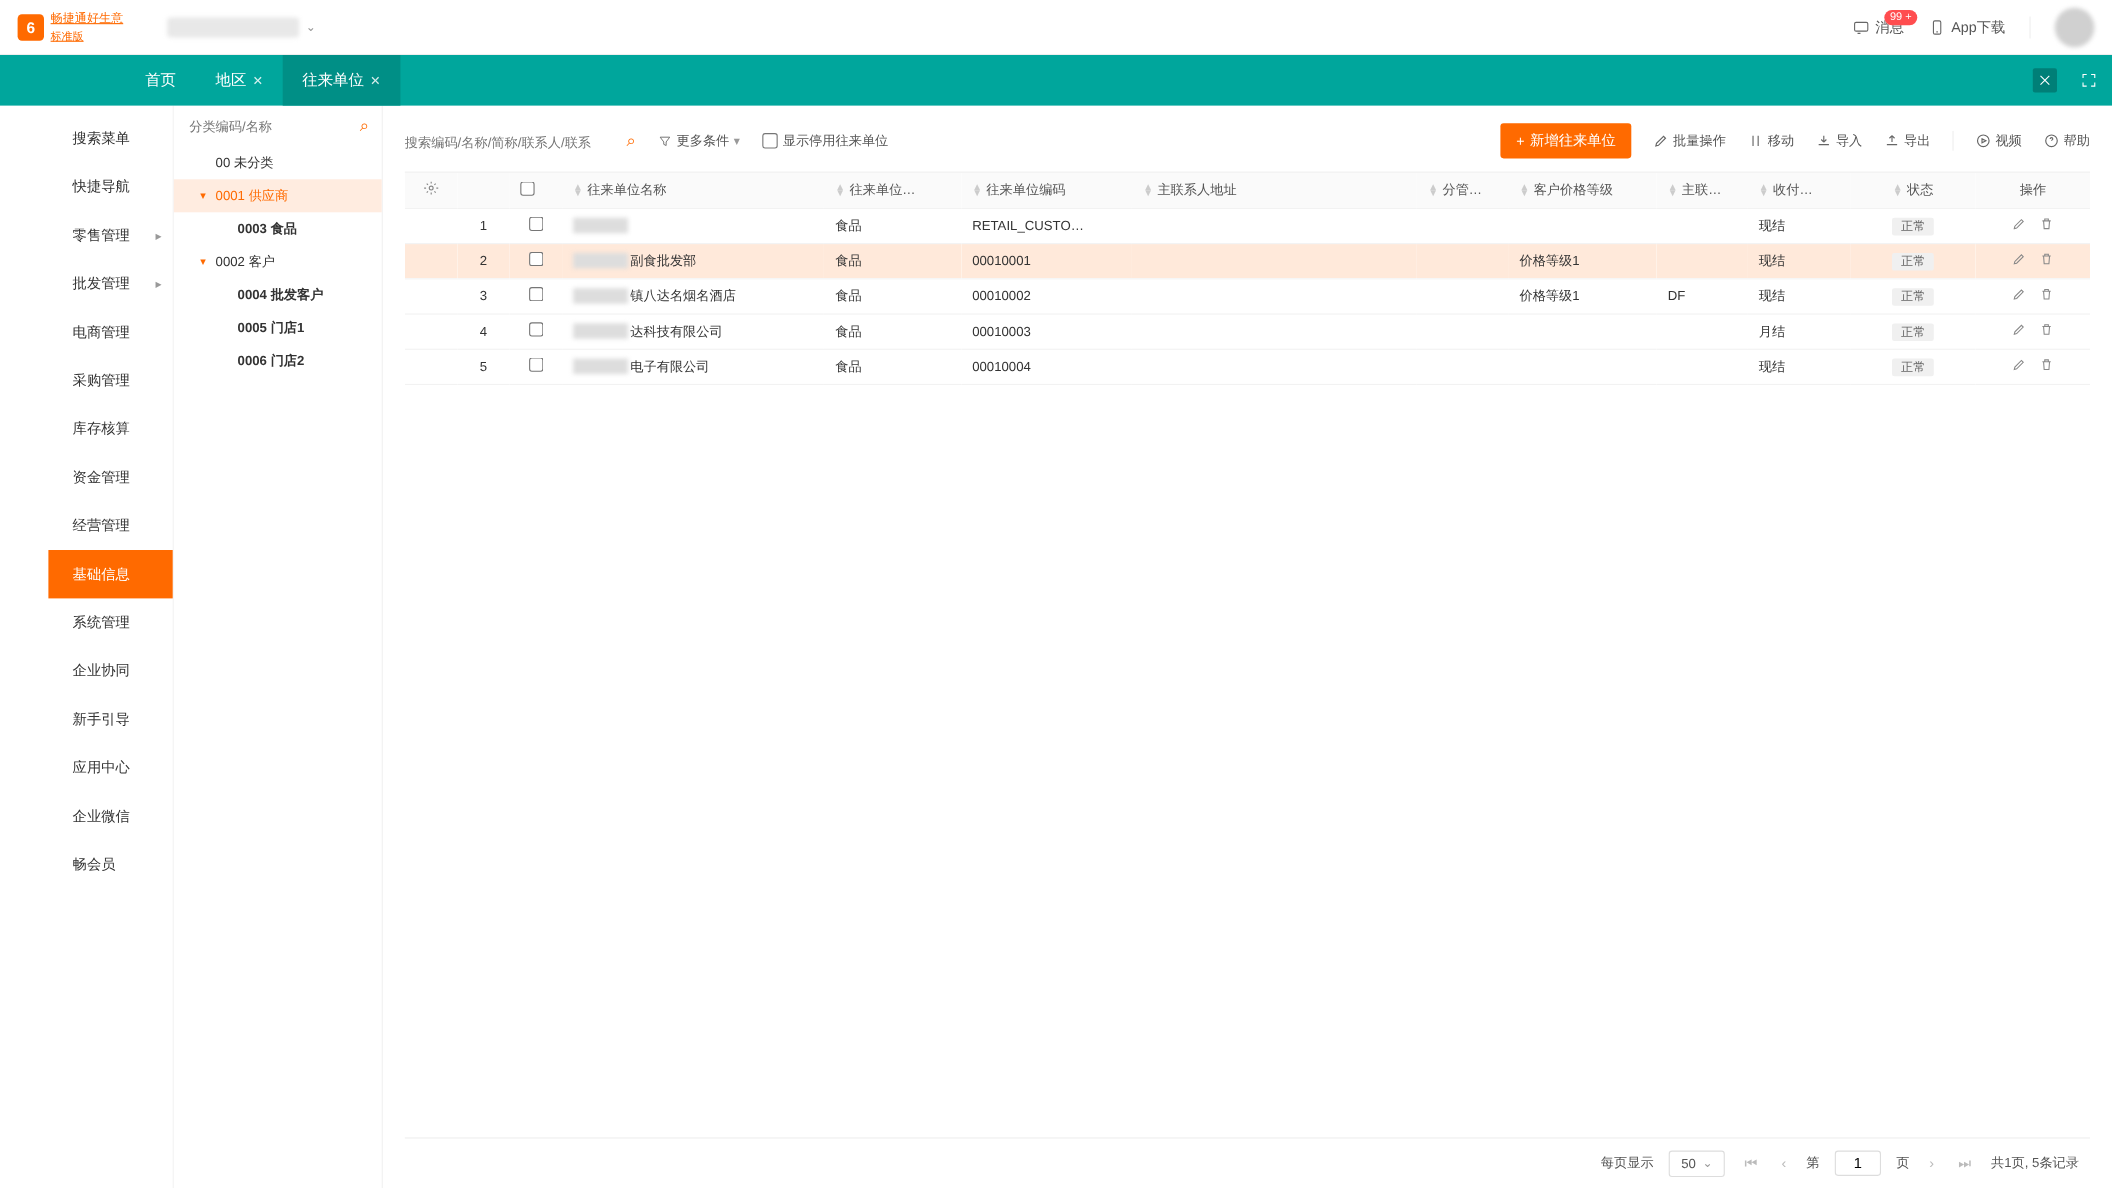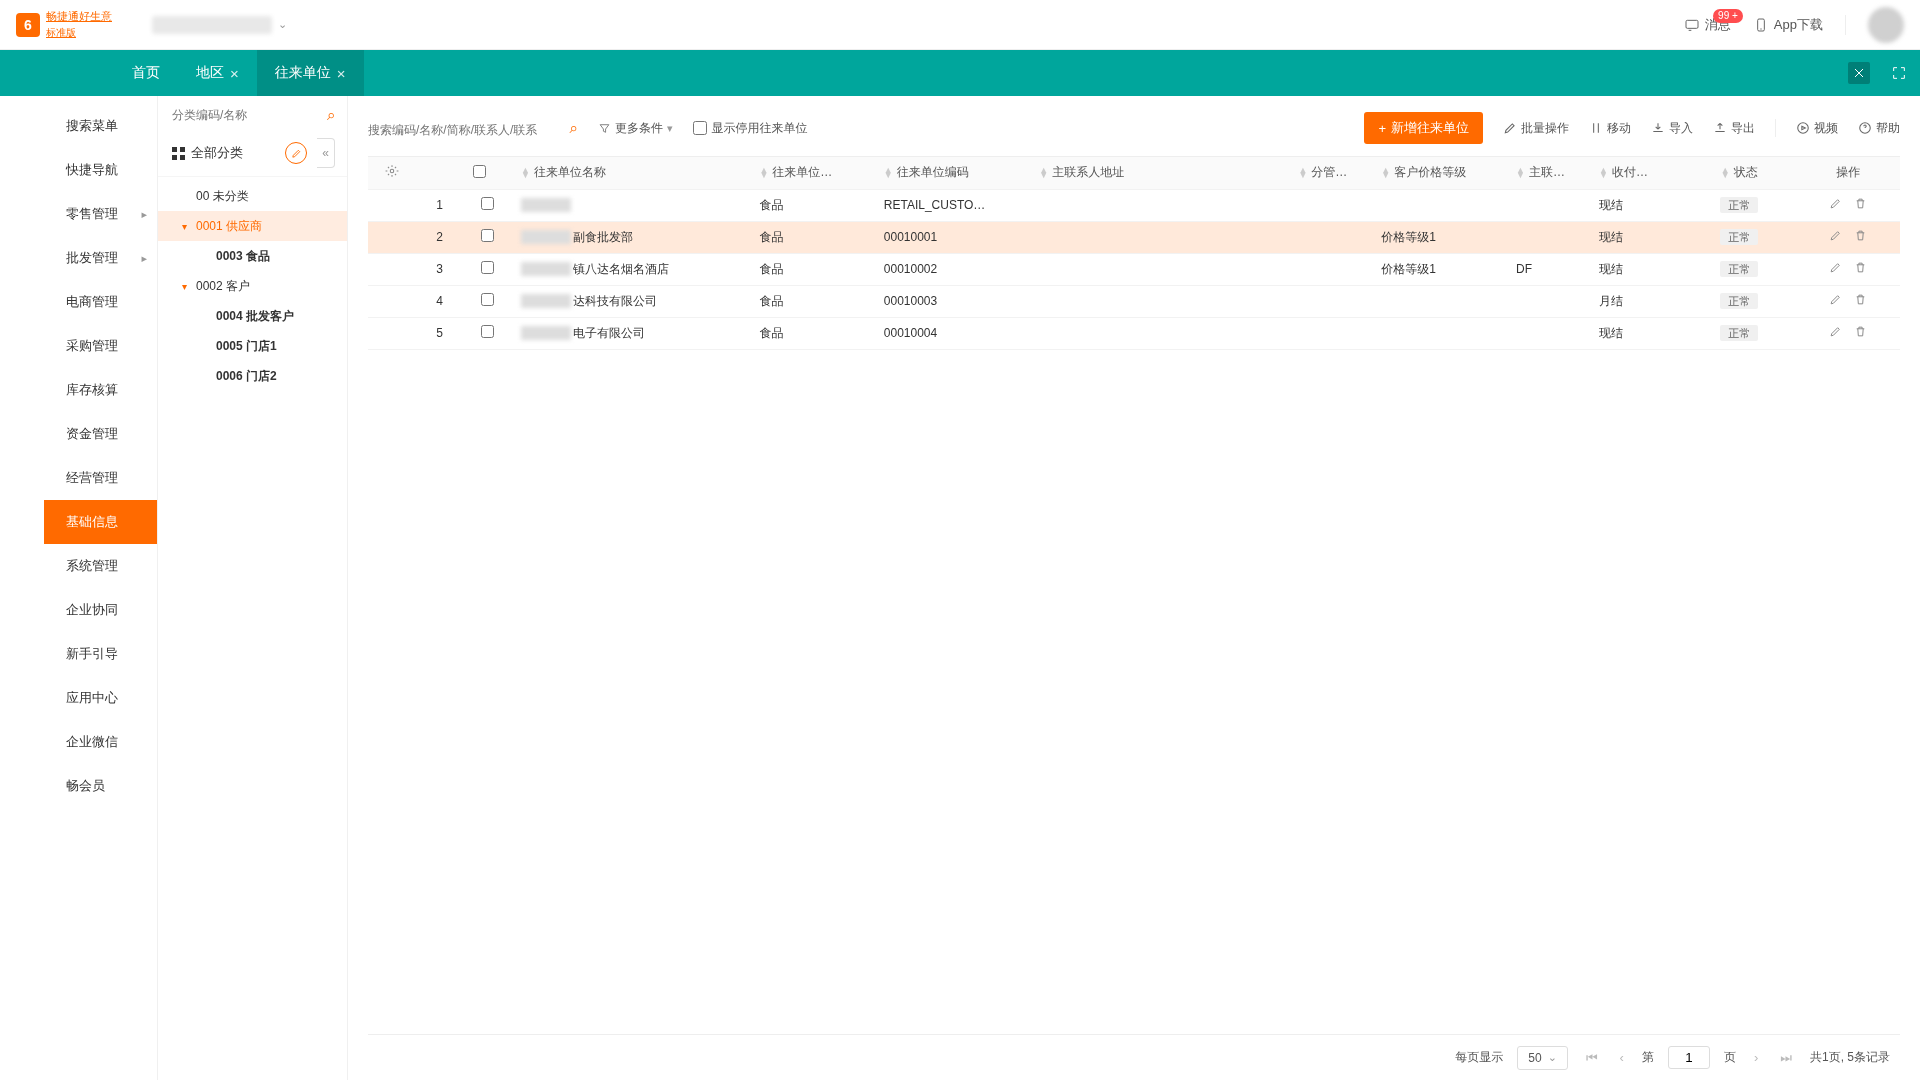--- a/index.html
+++ b/index.html
@@ -206,30 +206,20 @@
         </div>
         <div class="side-item">
           <span>畅会员</span>
         </div>
       </div>
 
     <div class="catpanel">
       <div class="cat-search">
         <input placeholder="分类编码/名称" style="">
         <span class="cat-icon">⌕</span>
-      </div>
-      <div class="cat-header">
-        <span class="grid-ic"></span>
-        <span>全部分类</span>
-        <span class="edit-badge">
-          <svg width="11" height="11" viewBox="0 0 24 24" fill="none" stroke="#ff6a00" stroke-width="2">
-              <path d="M4 20l4-1 11-11-3-3L5 16l-1 4z"></path>
-            </svg>
-        </span>
-        <span class="collapse-handle">«</span>
       </div>
       <div class="tree" id="tree">
           <div class="tree-node lv1">
             <span class="caret">&nbsp;</span>
             <span>00 未分类</span>
           </div>
           <div class="tree-node lv1 selected">
             <span class="caret">▾</span>
             <span>0001 供应商</span>
           </div>

